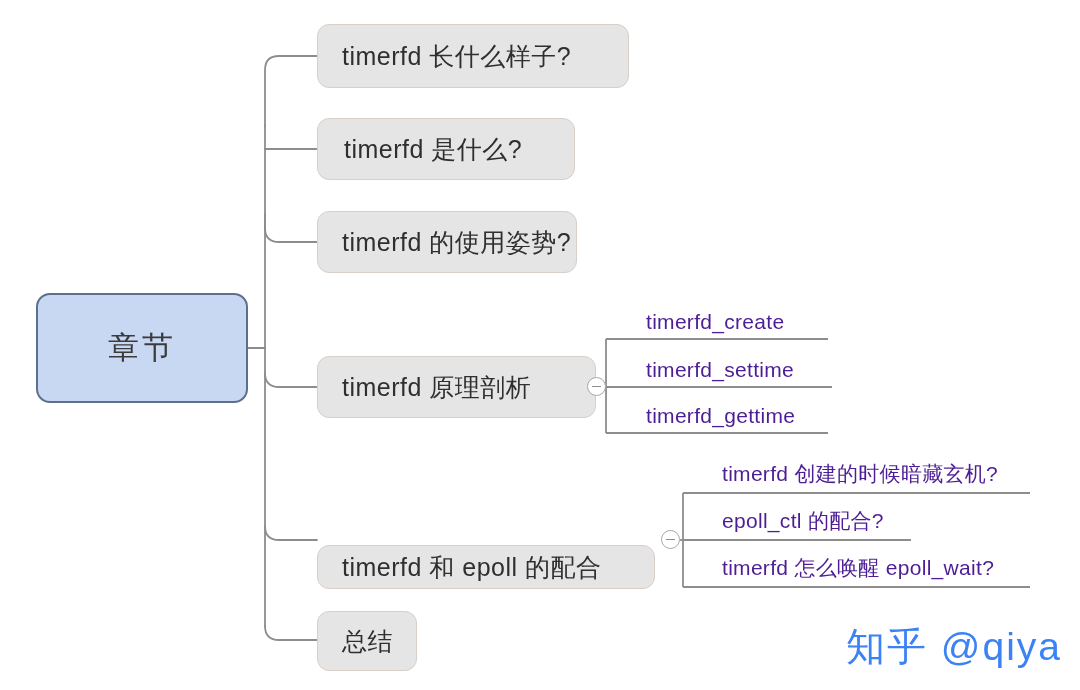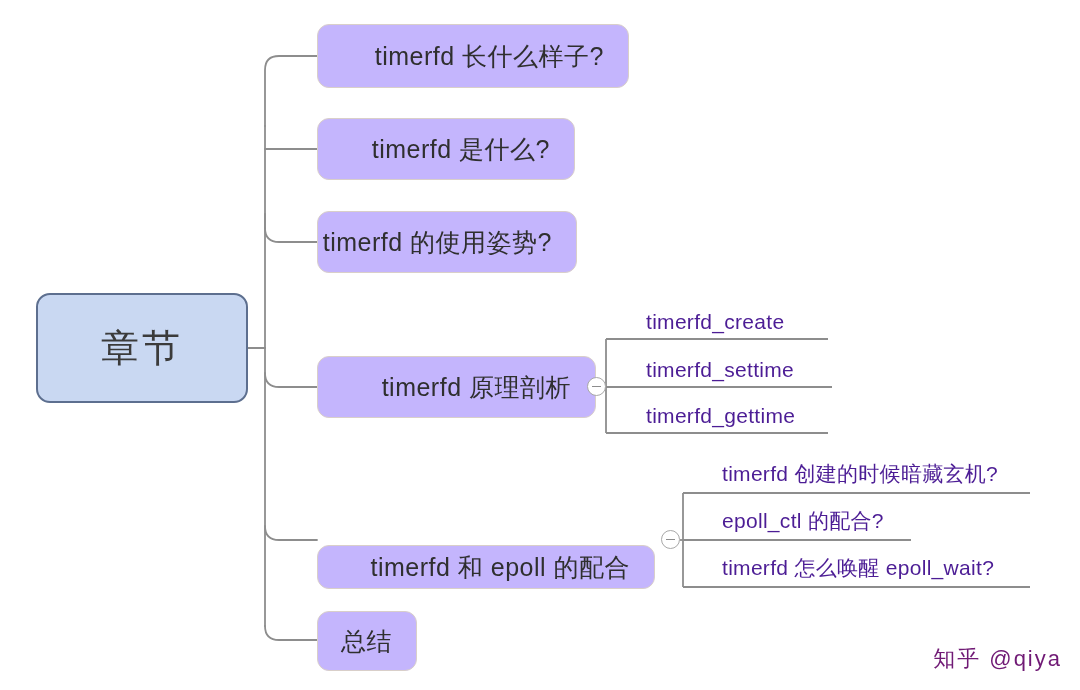--- a/index.html
+++ b/index.html
@@ -42,37 +42,36 @@
     height: 110px;
     box-sizing: border-box;
     background: #c9d8f2;
     border: 2px solid #5d6f8f;
     border-radius: 14px;
     display: flex;
     align-items: center;
     justify-content: center;
   }
   .root-node .label {
-    font-size: 38px;
+    font-size: 31px;
     color: #3b3b3b;
     letter-spacing: 3px;
     font-weight: 400;
   }
 
   
   .branch-node {
     position: absolute;
     box-sizing: border-box;
-    background: #c4b5fd;
+    background: #e5e5e5;
     border: 1.5px solid #d9cfc9;
     border-radius: 12px;
     display: flex;
     align-items: center;
     padding: 0 24px;
-    justify-content: flex-end;
   }
   .branch-node .label {
     font-size: 25px;
     color: #2f2f2f;
     white-space: nowrap;
     letter-spacing: 0.5px;
   }
 
   
   .leaf-node {
@@ -106,22 +105,22 @@
     width: 9px;
     height: 1.5px;
     background: #8d8d8d;
   }
 
   
   .watermark {
     position: absolute;
     right: 18px;
     bottom: 16px;
-    font-size: 22px;
-    color: #701a75;
+    font-size: 39px;
+    color: #3b82f6;
     letter-spacing: 2px;
     user-select: none;
     white-space: nowrap;
   }
 </style>
 </head>
 <body>
 
 <div id="canvas">
 

